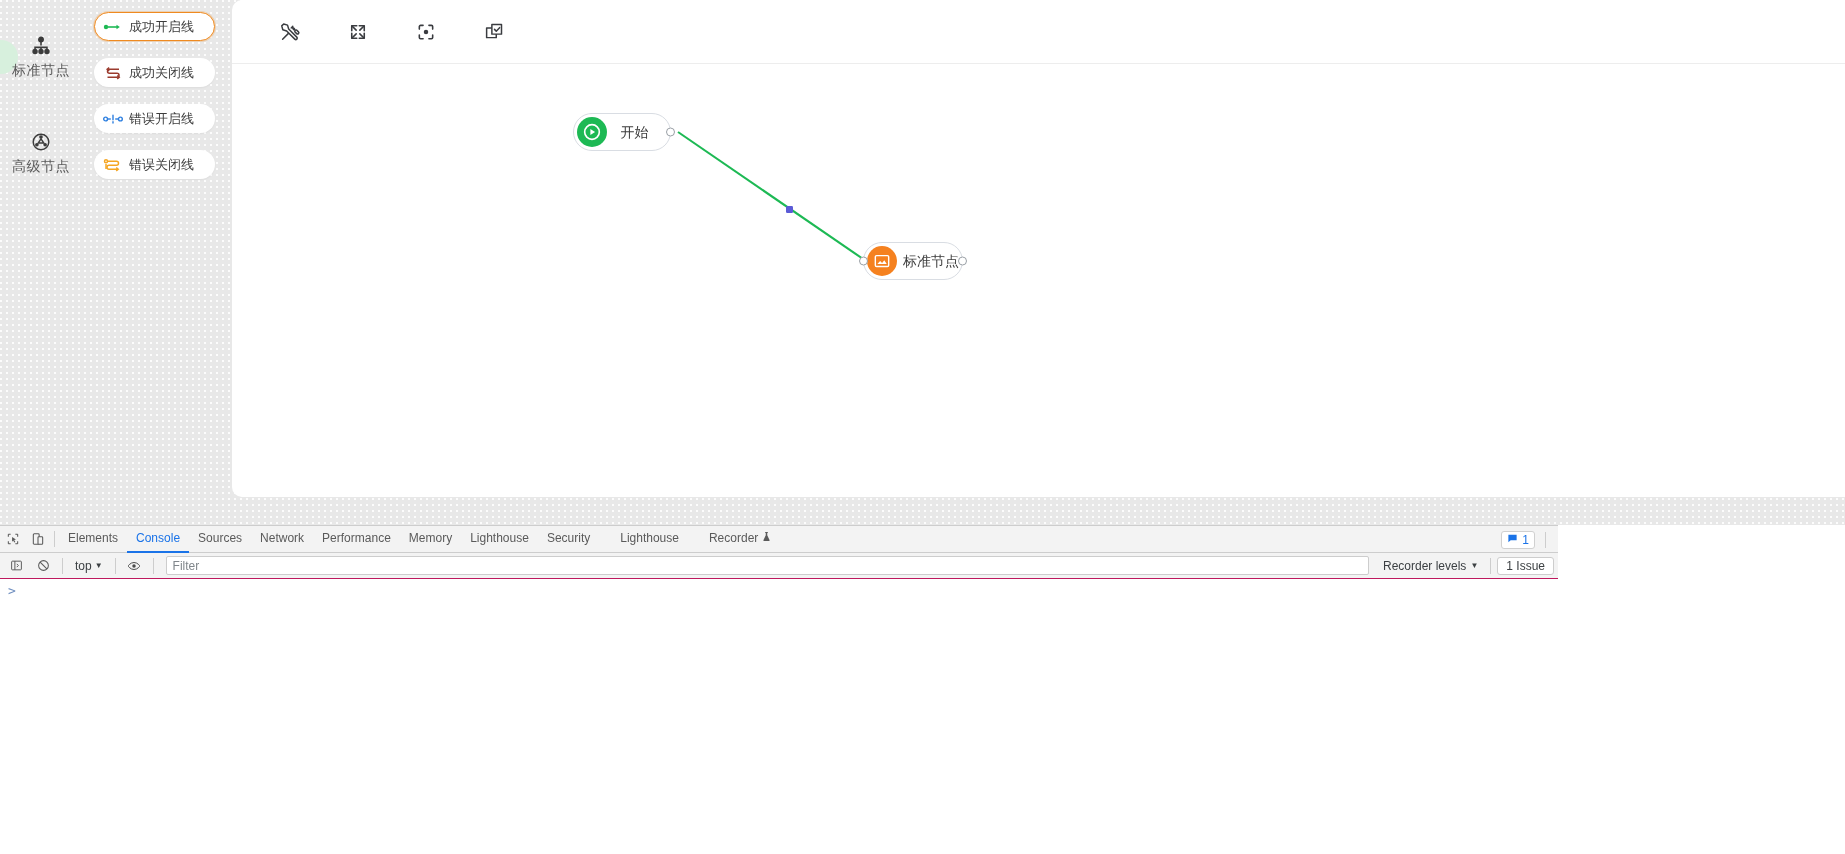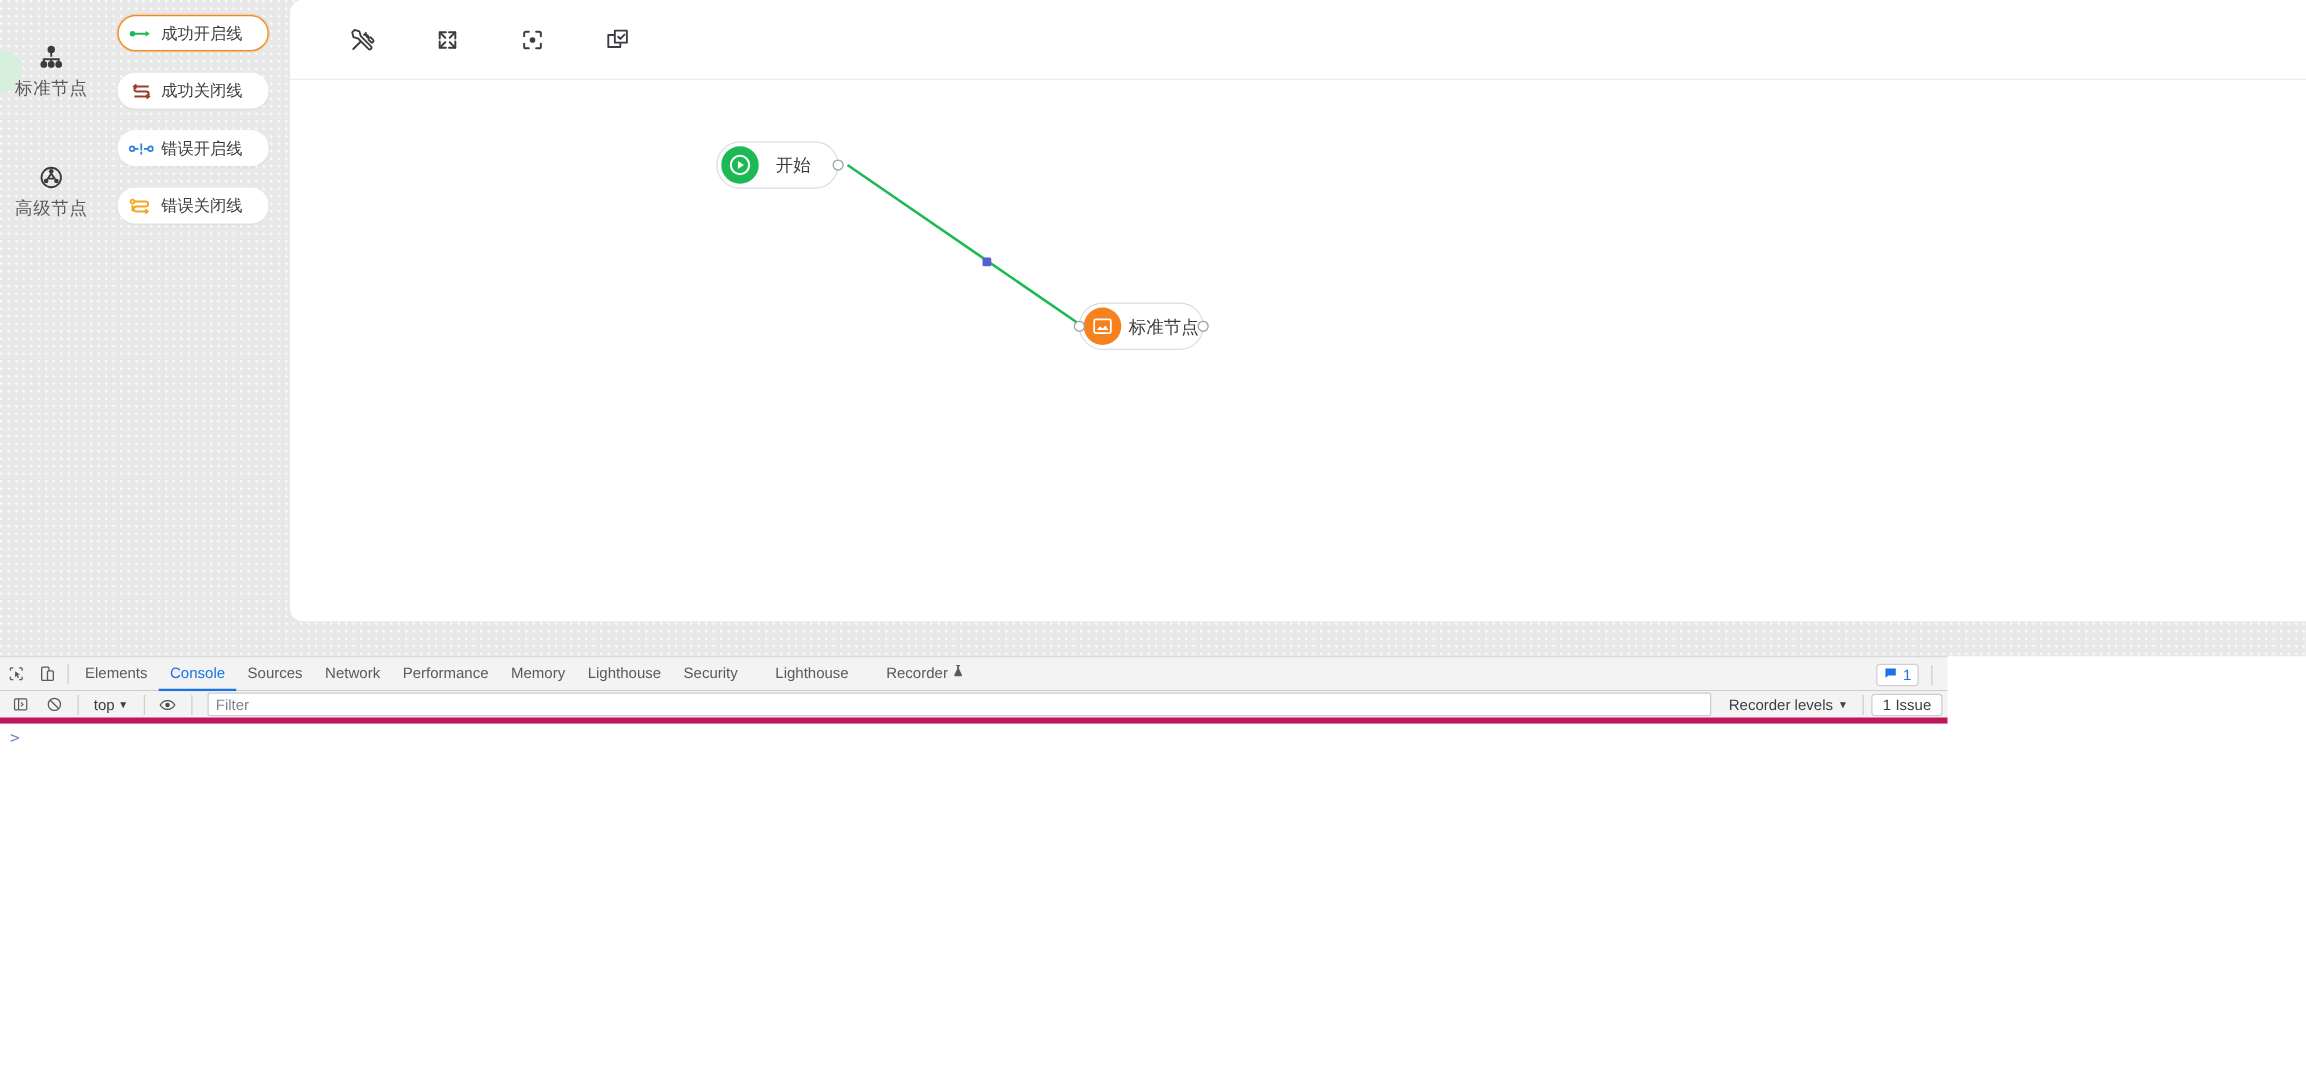--- a/index.html
+++ b/index.html
@@ -206,21 +206,21 @@
     padding: 1px 5px;
     border: 1px solid #d0d0d0;
     border-radius: 3px;
     background: #fff;
     cursor: pointer;
   }
   #dt-toolbar {
     position: relative;
     height: 26px;
     background: #f3f3f3;
-    border-bottom: 5px solid #be185d;
+    border-bottom: 1px solid #be185d;
     display: flex; align-items: center;
     padding: 0 4px;
     gap: 2px;
   }
   .dt-ctx {
     display: flex; align-items: center; gap: 3px;
     font-size: 12px; color: #3c4043;
     padding: 0 6px; height: 20px;
     cursor: pointer;
   }

